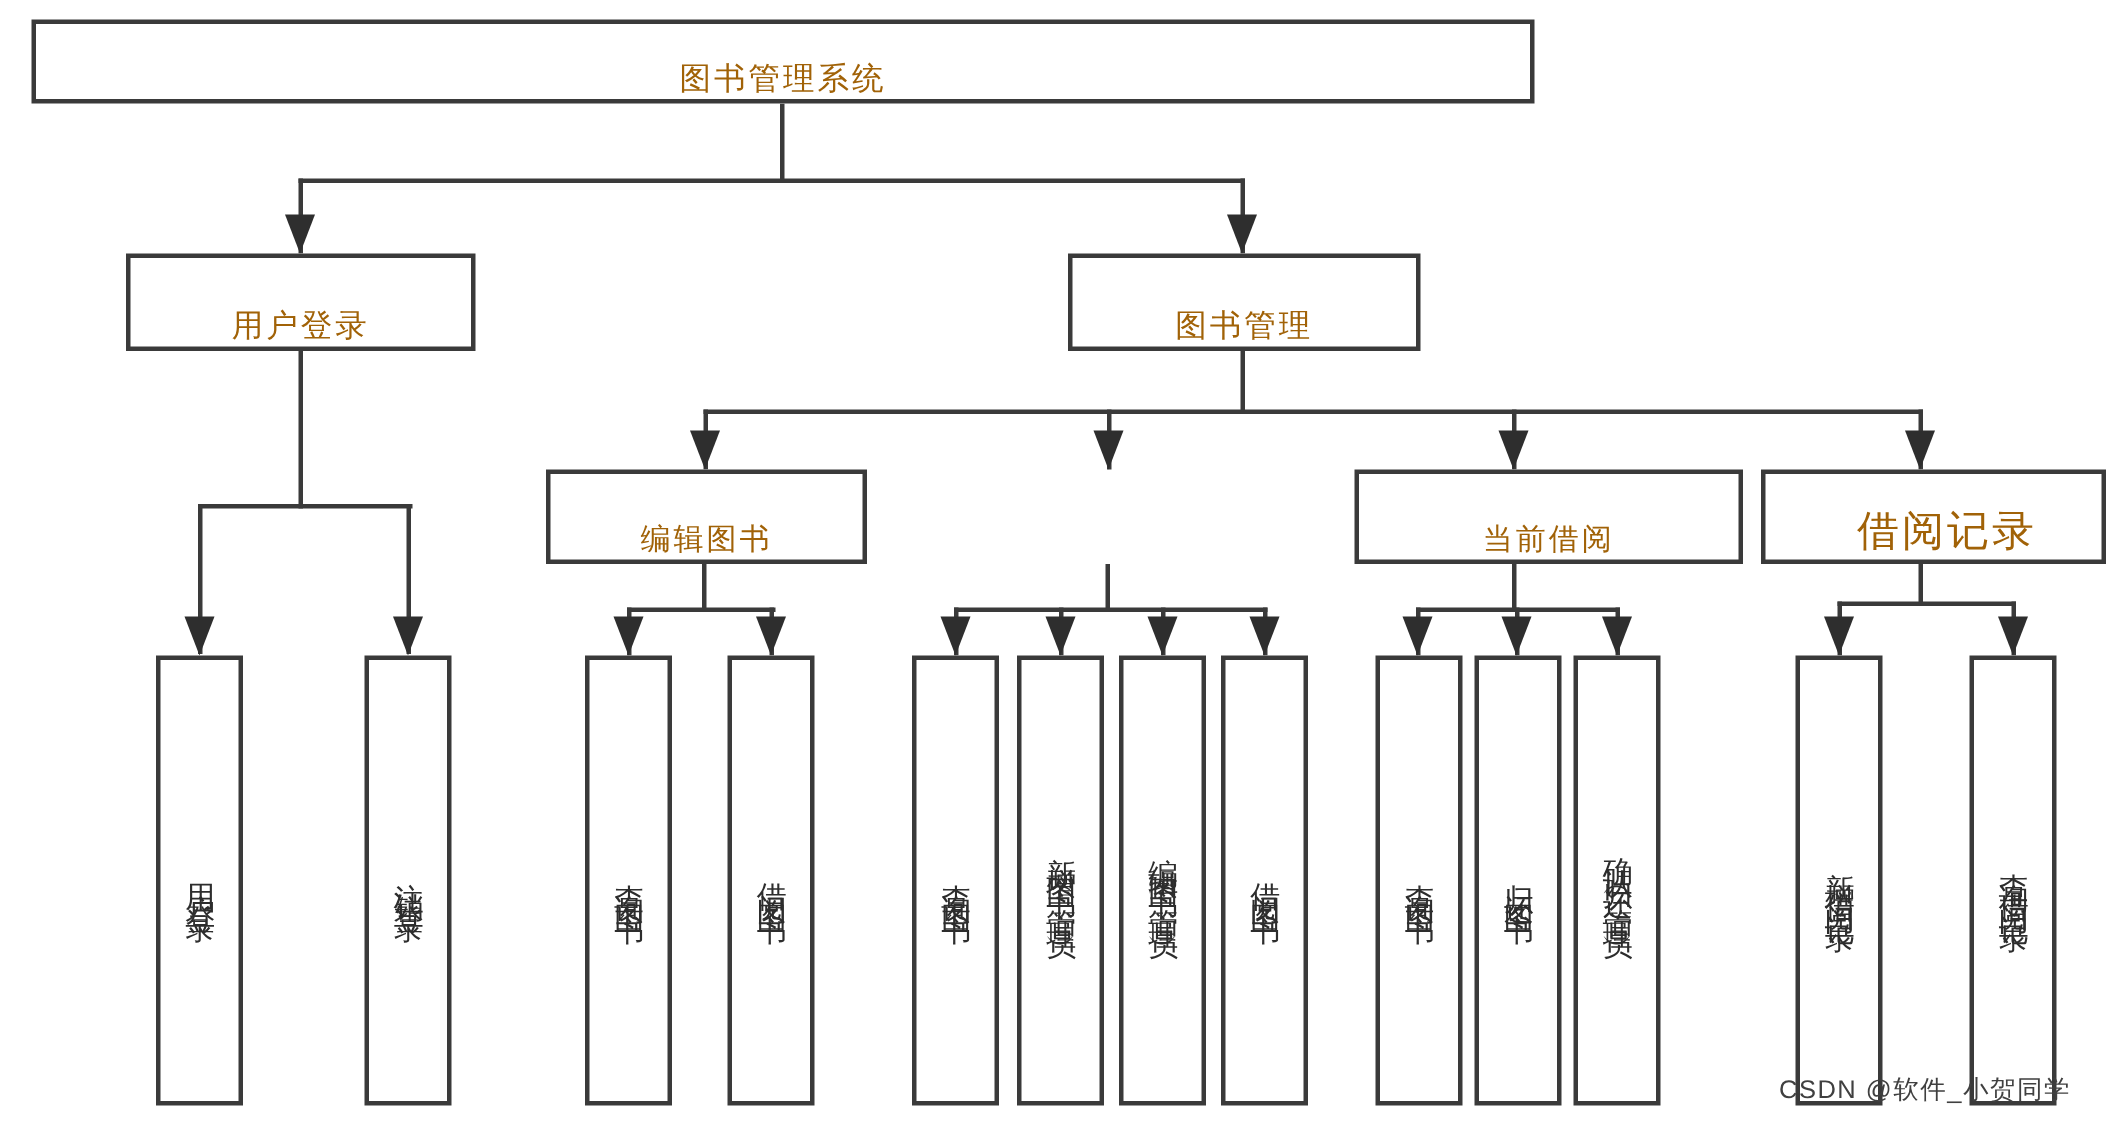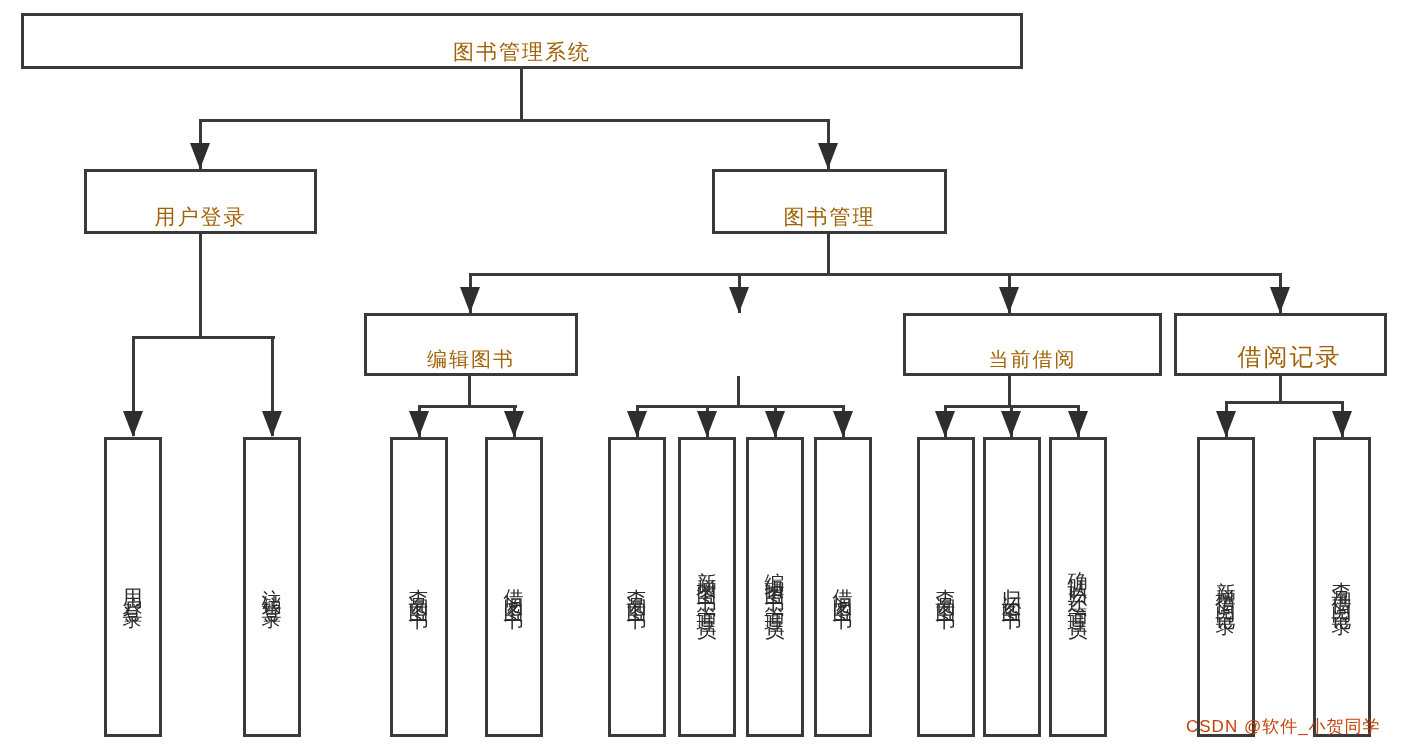--- a/index.html
+++ b/index.html
@@ -56,21 +56,21 @@
     border-right: 10px solid transparent;
     border-top: 26px solid #2e2e2e;
     z-index: 3;
   }
   .watermark {
     position: absolute;
     left: 1186px;
     top: 715px;
     font-size: 17px;
     letter-spacing: 1px;
-    color: #c2410c;
+    color: #404040;
     z-index: 4;
     white-space: nowrap;
   }
 </style>
 </head>
 <body>
 
 <div class="canvas">
 
   <div class="hbox" style="left:21px; top:13px; width:1002px; height:56px;">
@@ -83,21 +83,21 @@
   <div class="hbox" style="left:712px; top:169px; width:235px; height:65px;">
     <span>图书管理</span>
   </div>
 
   <div class="hbox" style="left:364px; top:313px; width:214px; height:63px; font-size:20px;">
     <span>编辑图书</span>
   </div>
   <div class="hbox" style="left:903px; top:313px; width:259px; height:63px; font-size:20px;">
     <span>当前借阅</span>
   </div>
-  <div class="hbox" style="left:1174px; top:313px; width:213px; height:63px; font-size:24px;padding-left:18px;">
+  <div class="hbox" style="left:1174px; top:313px; width:230px; height:63px; font-size:28px;padding-left:18px;">
     <span>借阅记录</span>
   </div>
 
   <div class="vbox" style="left:104px;">
     <span>用户登录</span>
   </div>
   <div class="vbox" style="left:243px;">
     <span>注销登录</span>
   </div>
 

